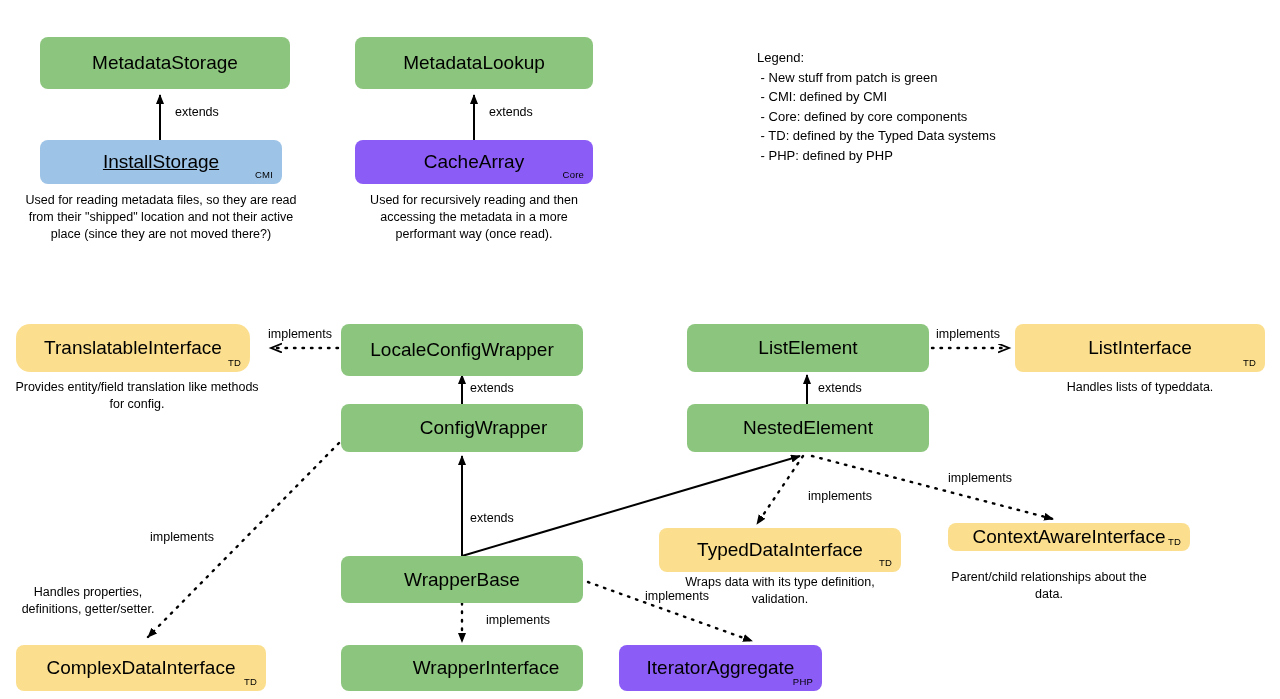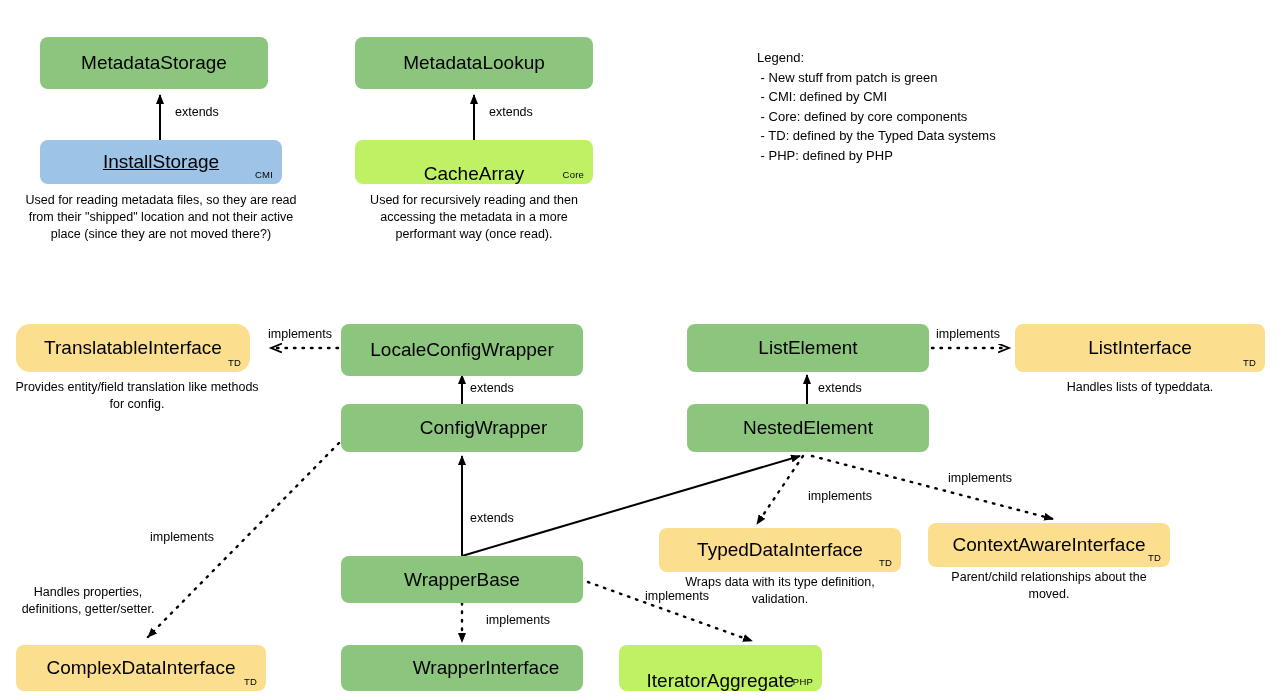--- a/index.html
+++ b/index.html
@@ -47,21 +47,21 @@
     right: 9px;
     bottom: 4px;
     font-size: 9.5px;
     line-height: 10px;
     color: #000;
     letter-spacing: 0.2px;
   }
   .c-green  { background: #8cc57d; }
   .c-blue   { background: #9dc3e6; }
   .c-yellow { background: #fbdf8f; }
-  .c-gray   { background: #bef264; align-items: flex-end; }
+  .c-gray   { background: #8b5cf6; }
 
   .note {
     position: absolute;
     font-size: 12.5px;
     line-height: 17px;
     text-align: center;
     color: #000;
   }
   .edge-label {
     position: absolute;
@@ -113,21 +113,21 @@
 
     <line x1="803" y1="456" x2="757" y2="524" stroke="#000" stroke-width="2.4" stroke-dasharray="1.5 7" stroke-linecap="round" marker-end="url(#arrowSolid)"></line>
 
     <line x1="812" y1="456" x2="1053" y2="519" stroke="#000" stroke-width="2.4" stroke-dasharray="1.5 7" stroke-linecap="round" marker-end="url(#arrowSolid)"></line>
 
     <line x1="462" y1="603" x2="462" y2="642" stroke="#000" stroke-width="2.4" stroke-dasharray="1.5 7" stroke-linecap="round" marker-end="url(#arrowSolid)"></line>
 
     <line x1="588" y1="582" x2="752" y2="641" stroke="#000" stroke-width="2.4" stroke-dasharray="1.5 7" stroke-linecap="round" marker-end="url(#arrowSolid)"></line>
   </svg>
 
-  <div class="node c-green" style="left:40px; top:37px; width:228px; height:52px;">
+  <div class="node c-green" style="left:40px; top:37px; width:250px; height:52px;">
     <span class="node-title">MetadataStorage</span>
     <span class="node-tag"></span>
   </div>
 
   <div class="node c-blue" style="left:40px; top:140px; width:242px; height:44px;text-decoration:underline;">
     <span class="node-title">InstallStorage</span>
     <span class="node-tag">CMI</span>
   </div>
 
   <div class="node c-green" style="left:355px; top:37px; width:238px; height:52px;">
@@ -168,21 +168,21 @@
   <div class="node c-green" style="left:687px; top:404px; width:242px; height:48px;">
     <span class="node-title">NestedElement</span>
     <span class="node-tag"></span>
   </div>
 
   <div class="node c-yellow" style="left:659px; top:528px; width:242px; height:44px;">
     <span class="node-title">TypedDataInterface</span>
     <span class="node-tag">TD</span>
   </div>
 
-  <div class="node c-yellow" style="left:928px; top:523px; width:242px; height:44px;">
+  <div class="node c-yellow" style="left:948px; top:523px; width:242px; height:28px;">
     <span class="node-title">ContextAwareInterface</span>
     <span class="node-tag">TD</span>
   </div>
 
   <div class="node c-green" style="left:341px; top:556px; width:242px; height:47px;">
     <span class="node-title">WrapperBase</span>
     <span class="node-tag"></span>
   </div>
 
   <div class="node c-green" style="left:341px; top:645px; width:242px; height:46px;padding-left:48px;">
@@ -203,21 +203,21 @@
   <div class="note" style="left:18px; top:192px; width:286px;">Used for reading metadata files, so they are read from their "shipped" location and not their active place (since they are not moved there?)</div>
 
   <div class="note" style="left:356px; top:192px; width:236px;">Used for recursively reading and then accessing the metadata in a more performant way (once read).</div>
 
   <div class="note" style="left:8px; top:379px; width:258px;">Provides entity/field translation like methods for config.</div>
 
   <div class="note" style="left:1015px; top:379px; width:250px;">Handles lists of typeddata.</div>
 
   <div class="note" style="left:674px; top:574px; width:212px;">Wraps data with its type definition, validation.</div>
 
-  <div class="note" style="left:943px; top:569px; width:212px;">Parent/child relationships about the moved.</div>
+  <div class="note" style="left:943px; top:569px; width:212px;">Parent/child relationships about the data.</div>
 
   <div class="note" style="left:18px; top:584px; width:140px;">Handles properties, definitions, getter/setter.</div>
 
   <div class="edge-label" style="left:175px; top:105px;">extends</div>
 
   <div class="edge-label" style="left:489px; top:105px;">extends</div>
 
   <div class="edge-label" style="left:268px; top:327px;">implements</div>
 
   <div class="edge-label" style="left:470px; top:381px;">extends</div>

